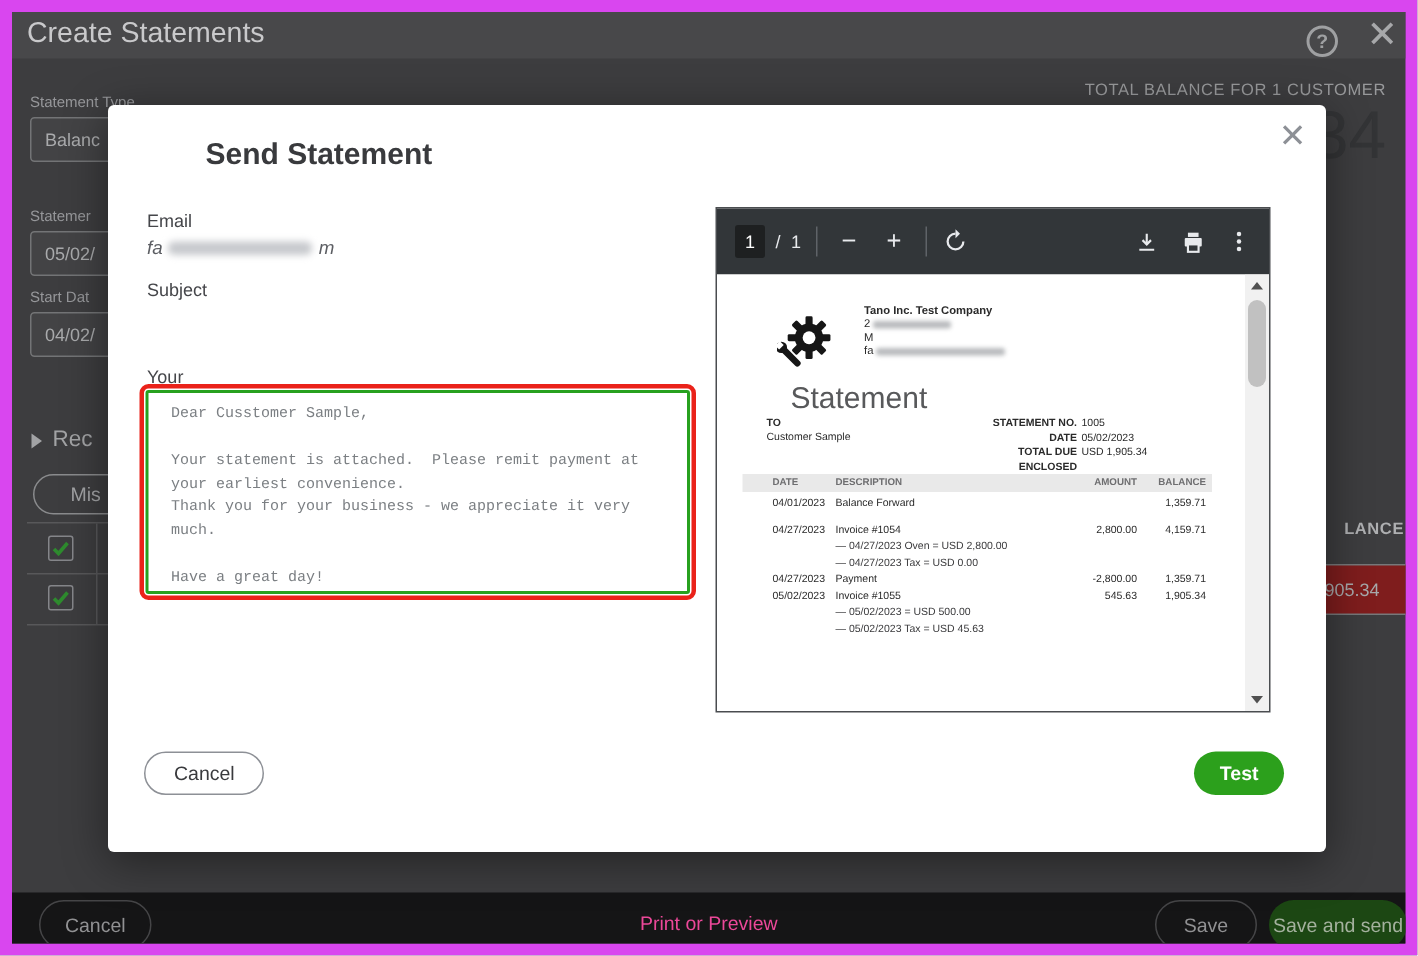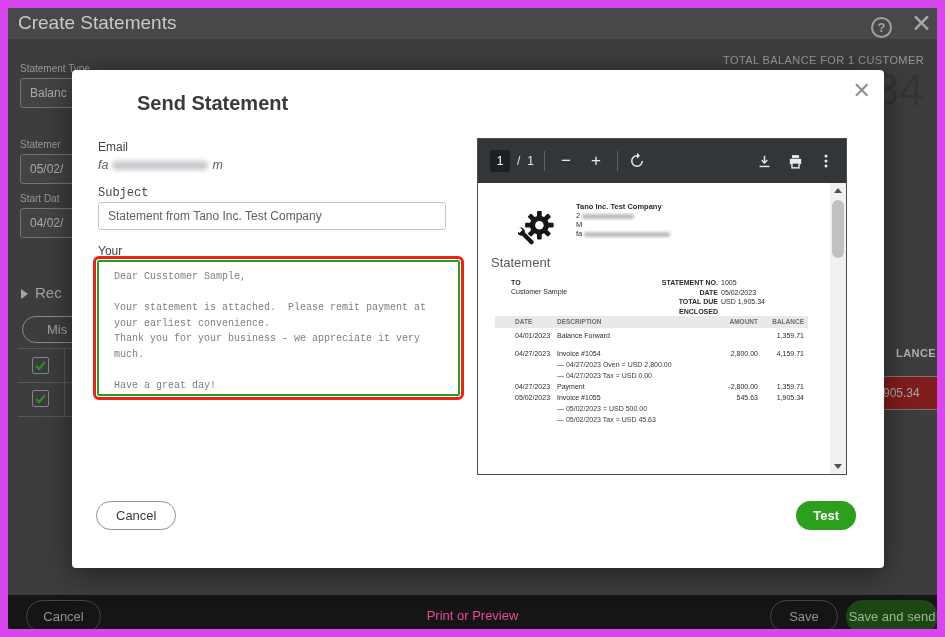--- a/index.html
+++ b/index.html
@@ -56,21 +56,21 @@
   .tri-up { width:0; height:0; border-bottom:5px solid #505050; border-left:4px solid transparent; border-right:4px solid transparent; }
   .tri-down { width:0; height:0; border-top:5px solid #505050; border-left:4px solid transparent; border-right:4px solid transparent; }
 
   
   .doc { position:absolute; left:0; top:0; width:352px; height:100%; color:#2a2a2a; }
   .doc-logo { position:absolute; left:40px; top:24px; }
   .doc-company { position:absolute; left:98px; top:20px; font-size:7.5px; line-height:7.5px; }
   .doc-company .nm { font-weight:bold; }
   .doc-company div { margin-bottom:1.5px; }
   .doc-smudge { display:inline-block; height:5px; border-radius:2px; background:#b9bbbe; filter:blur(1.5px); vertical-align:middle; margin-left:2px; }
-  .doc-title { position:absolute; left:13px; top:72px; font-size:13px; color:#58595b; }
+  .doc-title { position:absolute; left:49px; top:72px; font-size:20px; color:#58595b; }
   .doc-to { position:absolute; left:33px; top:95px; font-size:7px; line-height:9px; }
   .doc-to .to-lbl { font-weight:bold; }
   .doc-info { position:absolute; left:130px; top:95px; width:190px; font-size:7px; line-height:9.5px; }
   .doc-info-row { display:flex; }
   .doc-info-row .lbl { width:110px; text-align:right; font-weight:bold; }
   .doc-info-row .val { margin-left:3px; }
   .stmt-table { position:absolute; left:17px; top:133px; width:313px; font-size:7px; line-height:8px; }
   .s-row { display:flex; margin-bottom:3px; }
   .c-date { width:62px; padding-left:20px; }
   .c-desc { flex:1; padding-right:6px; }
@@ -137,22 +137,21 @@
     </div>
   </div>
 
   <div class="modal">
     <div class="modal-close">✕</div>
     <div class="modal-title">Send Statement</div>
 
     <div class="fld-label" style="left:26px; top:70px;">Email</div>
     <div class="email-value"><span>fa</span><span class="smudge" style="width:96px;"></span><span>m</span></div>
 
-    <div class="fld-label" style="left:26px; top:116px;font-family:Liberation Mono, monospace;">Subject</div>
-    <div class="subject-input">Statement from Tano Inc. Test Company</div>
+    <div class="fld-label" style="left:26px; top:116px;">Subject</div>
 
     <div class="fld-label" style="left:26px; top:174px;">Your</div>
     <div class="body-box">Dear Cusstomer Sample,
 
 Your statement is attached.  Please remit payment at your earliest convenience.
 Thank you for your business - we appreciate it very much.
 
 Have a great day!
 Tano Inc. Test Company</div>
 

